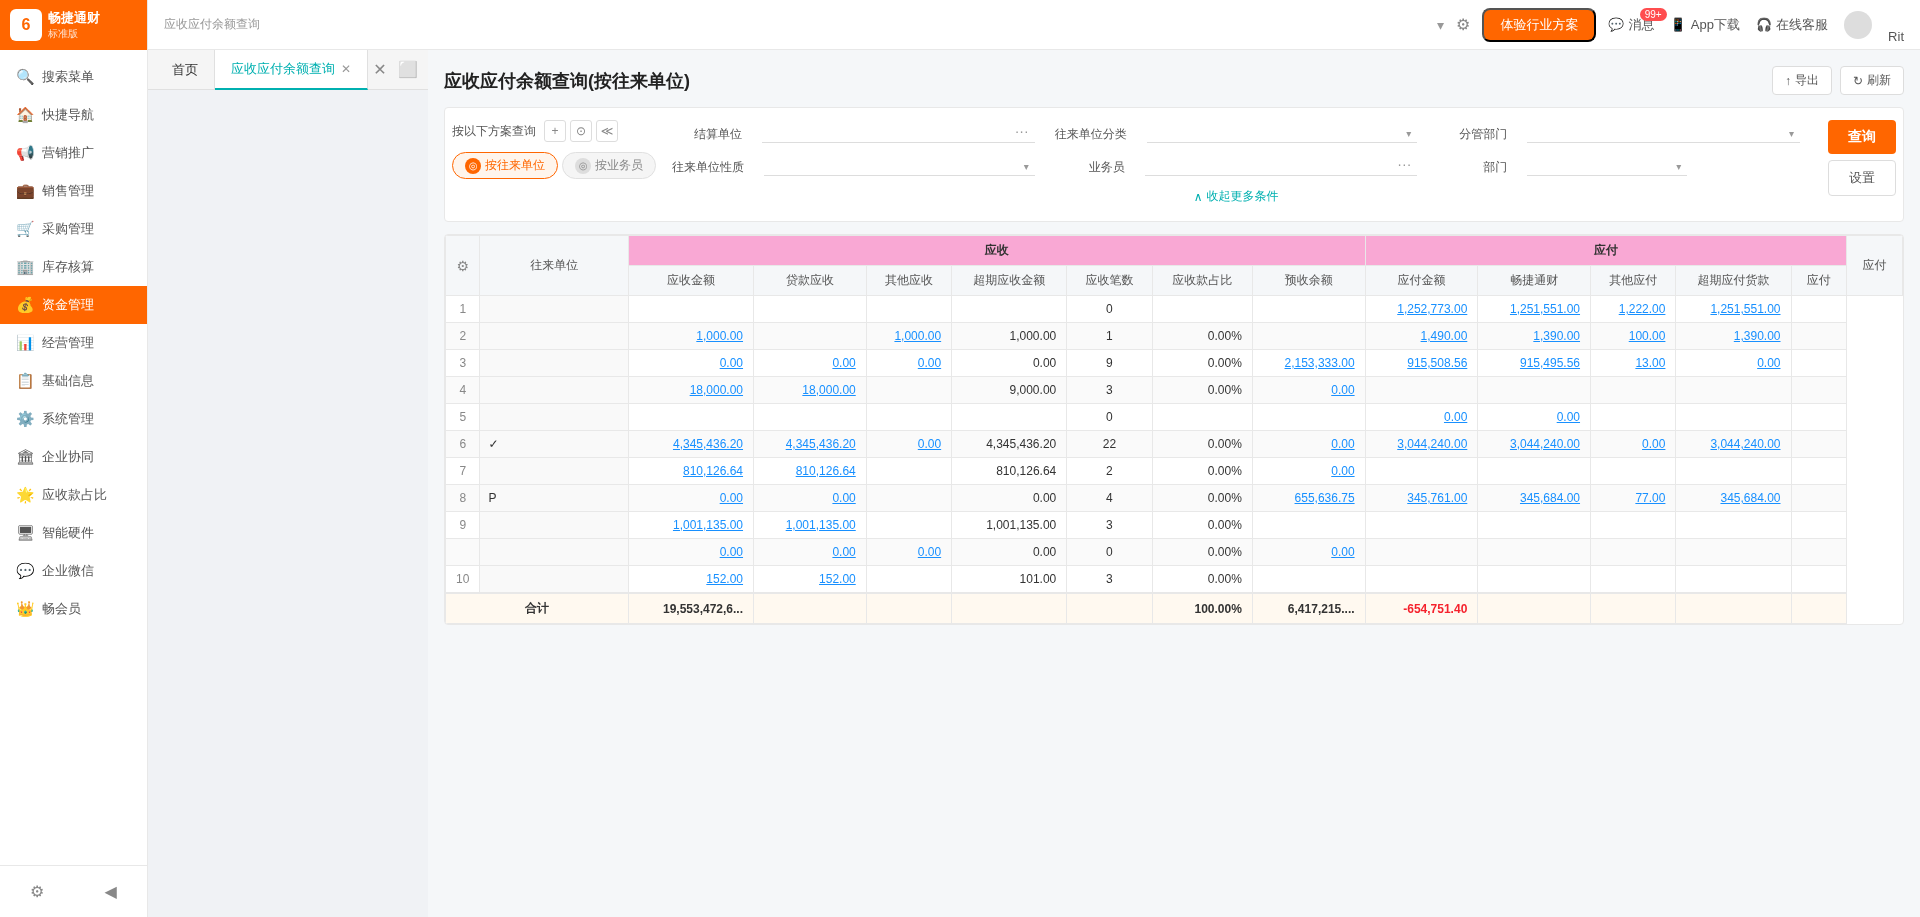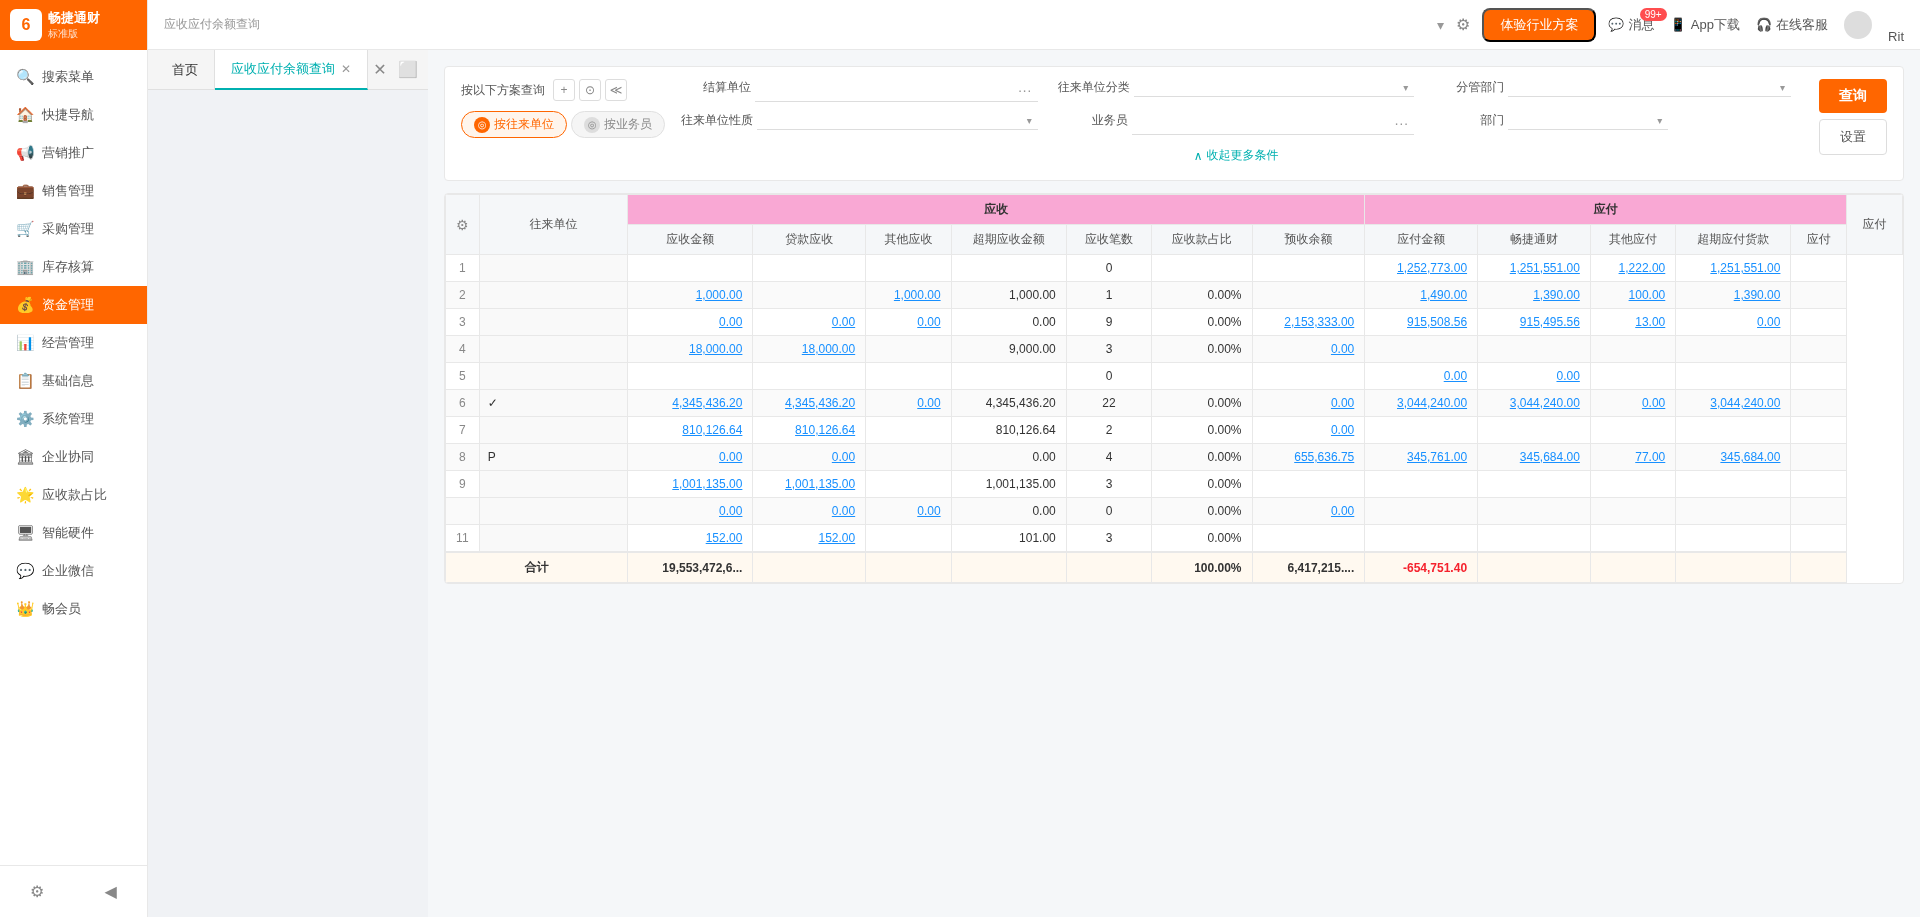--- a/index.html
+++ b/index.html
@@ -75,33 +75,33 @@
     .page-header {
       display: flex; align-items: center; justify-content: space-between; margin-bottom: 12px;
     }
     .page-title { font-size: 18px; font-weight: bold; color: #222; }
     .page-actions { display: flex; gap: 8px; }
     .btn-export { background: #fff; border: 1px solid #ddd; color: #555; padding: 5px 12px; border-radius: 4px; cursor: pointer; font-size: 12px; display: flex; align-items: center; gap: 4px; }
     .btn-refresh { background: #fff; border: 1px solid #ddd; color: #555; padding: 5px 12px; border-radius: 4px; cursor: pointer; font-size: 12px; display: flex; align-items: center; gap: 4px; }
 
     
     .filter-panel {
-      background: #fff; border: 1px solid #e8e8e8; border-radius: 4px; padding: 12px 16px; margin-bottom: 12px;
+      background: #fff; border: 1px solid #e8e8e8; border-radius: 4px; padding: 12px 7px; margin-bottom: 12px;
     }
     .filter-scheme { display: flex; align-items: center; gap: 8px; min-width: 180px; }
     .filter-scheme-label { font-size: 12px; color: #555; }
     .filter-scheme-icons { display: flex; gap: 4px; }
     .scheme-icon { width: 22px; height: 22px; border: 1px solid #ddd; border-radius: 3px; display: flex; align-items: center; justify-content: center; cursor: pointer; color: #888; font-size: 12px; }
     .filter-group-btns { display: flex; gap: 4px; }
     .filter-group-btn {
       display: flex; align-items: center; gap: 4px; padding: 4px 12px; border-radius: 20px; cursor: pointer; font-size: 12px;
     }
     .filter-group-btn.active { background: #fff5ec; border: 1px solid #ff6600; color: #ff6600; }
     .filter-group-btn.inactive { background: #f5f5f5; border: 1px solid #e0e0e0; color: #888; }
-    .filter-field { display: flex; align-items: flex-start; gap: 4px; }
+    .filter-field { display: flex; align-items: flex-end; gap: 20px; }
     .filter-field-label { font-size: 12px; color: #555; white-space: nowrap; min-width: 70px; text-align: right; }
     .filter-input {
       flex: 1; border: none; border-bottom: 1px solid #ddd; padding: 3px 6px; font-size: 12px; outline: none; color: #333; background: transparent;
     }
     .filter-select { flex: 1; display: flex; align-items: center; border-bottom: 1px solid #ddd; padding: 3px 6px; gap: 4px; cursor: pointer; }
     .filter-select-text { flex: 1; font-size: 12px; color: #ccc; }
     .filter-chevron { color: #999; font-size: 10px; }
     .filter-dots { color: #999; font-size: 14px; cursor: pointer; }
     .collapse-bar { text-align: center; cursor: pointer; color: #00b0b0; font-size: 12px; padding: 4px; display: flex; align-items: center; justify-content: center; gap: 4px; }
 
@@ -243,20 +243,33 @@
       <span class="tab-close">✕</span>
     </div>
     <div class="tab-bar-actions">
       <div class="tab-action-btn">✕</div>
       <div class="tab-action-btn">⬜</div>
     </div>
   </div>
 
   <div class="page-content">
 
+    <div class="page-header">
+      <div class="page-title">应收应付余额查询(按往来单位)</div>
+      <div class="page-actions">
+        <button class="btn-export">
+          <span>↑</span>
+          <span>导出</span>
+        </button>
+        <button class="btn-refresh">
+          <span>↻</span>
+          <span>刷新</span>
+        </button>
+      </div>
+    </div>
 
     <div class="filter-panel">
       <div style="display:flex; gap: 16px; align-items: flex-start;">
 
         <div style="min-width: 200px;">
           <div class="filter-scheme" style="margin-bottom: 10px;">
             <span class="filter-scheme-label">按以下方案查询</span>
             <div class="filter-scheme-icons">
               <div class="scheme-icon">+</div>
               <div class="scheme-icon">⊙</div>
@@ -529,21 +542,21 @@
             <td class="num">0.00%</td>
             <td class="num link">0.00</td>
             <td class="num"></td>
             <td class="num"></td>
             <td class="num"></td>
             <td class="num"></td>
             <td class="num"></td>
           </tr>
 
           <tr>
-            <td class="row-num">11</td>
+            <td class="row-num">10</td>
             <td style="text-align:left; padding-left:8px; background:#f9f9f9;"></td>
             <td class="num link">152.00</td>
             <td class="num link">152.00</td>
             <td class="num"></td>
             <td class="num">101.00</td>
             <td class="center">3</td>
             <td class="num">0.00%</td>
             <td class="num"></td>
             <td class="num"></td>
             <td class="num"></td>

